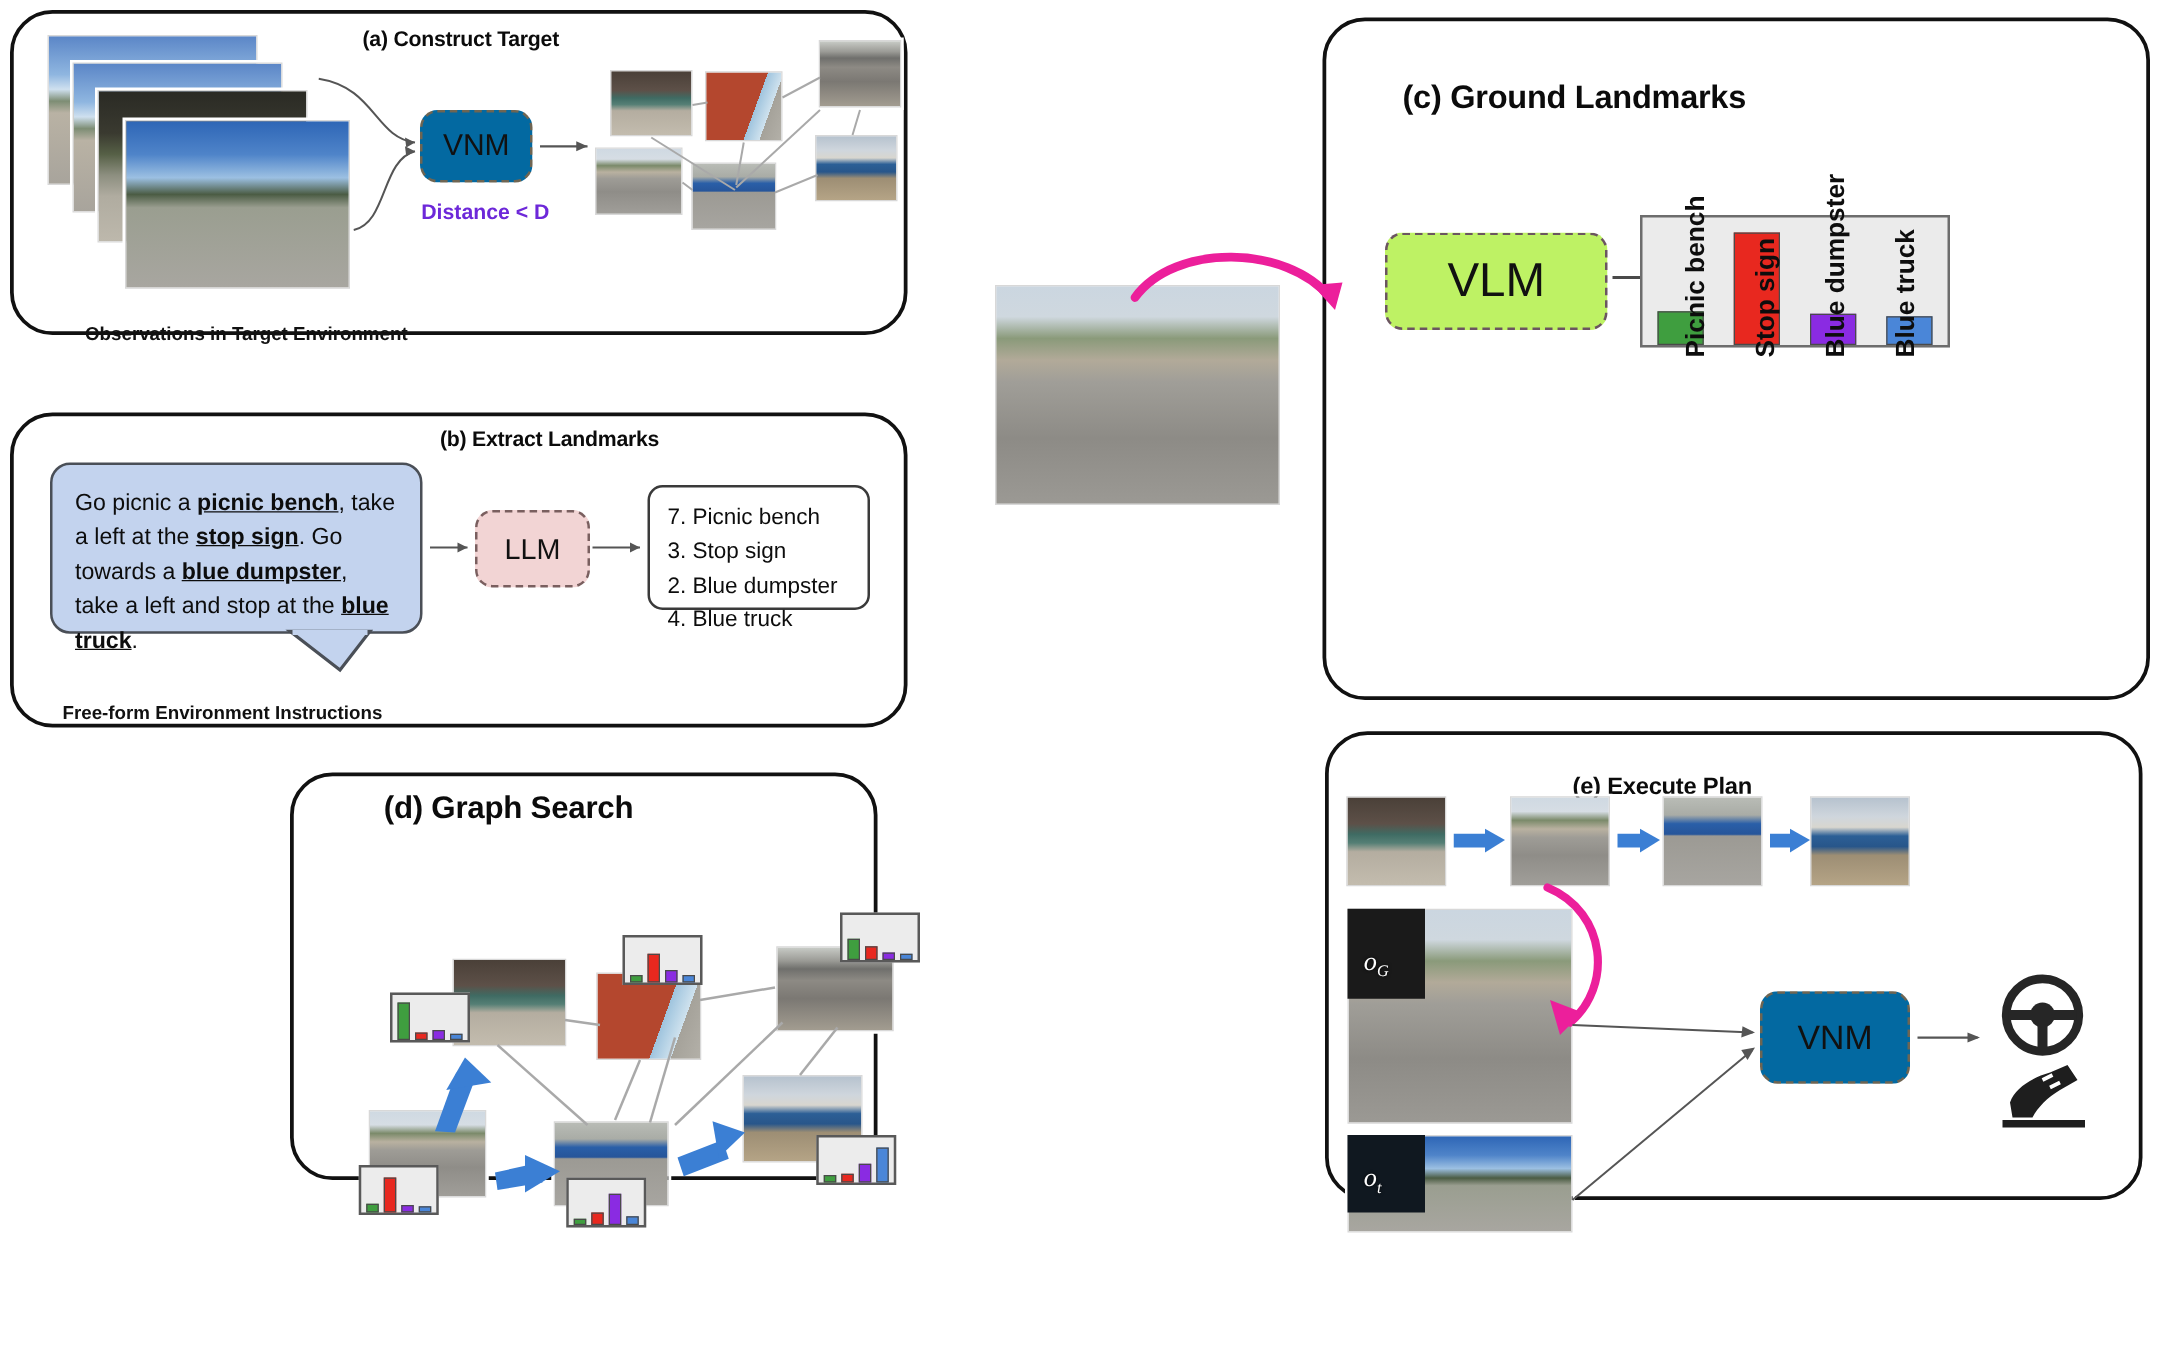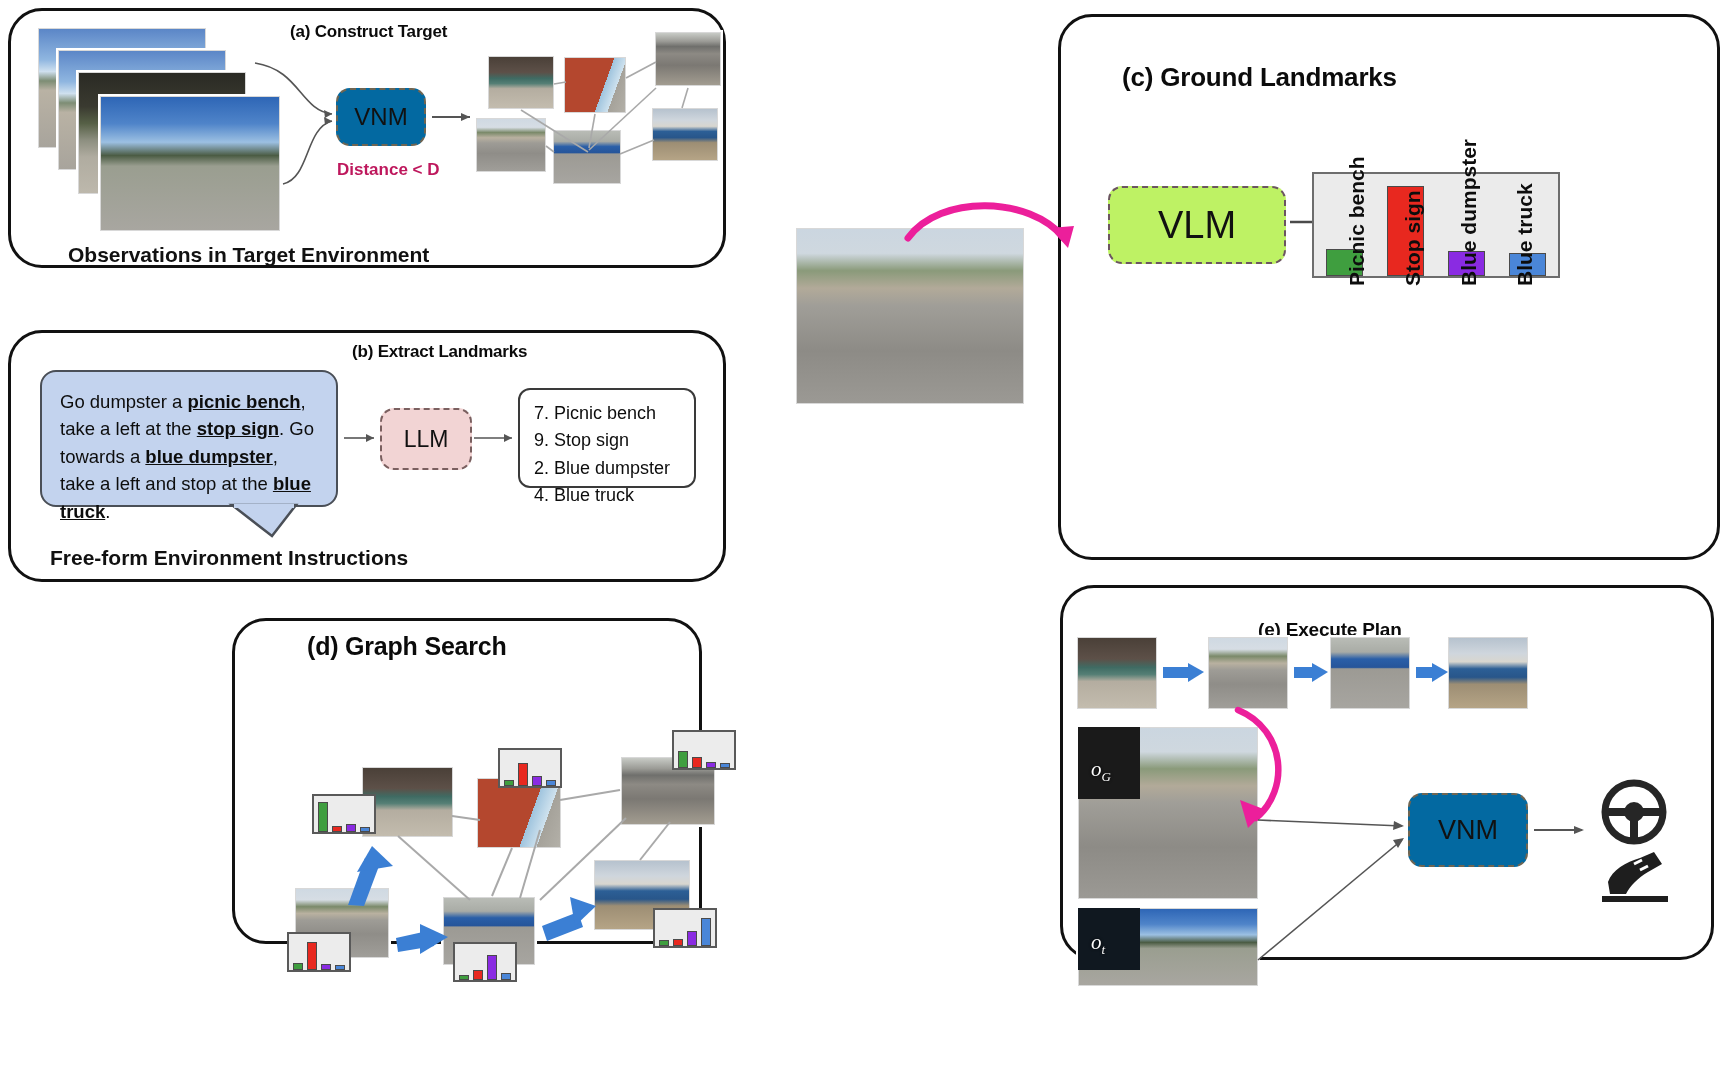--- a/index.html
+++ b/index.html
@@ -129,30 +129,31 @@
     border:2px solid #3a3a3a;
     border-radius:12px;
     background:#fff;
     padding:10px 14px;
     font-size:18px;
     line-height:1.52;
     color:#0d0d0d;
   }
   .caption {
     position:absolute;
-    font-size:21px;
+    font-size:15px;
     font-weight:bold;
     color:#111;
     white-space:nowrap;
+    margin-top:16px;
   }
   .sublabel {
     position:absolute;
     font-size:17px;
     font-weight:bold;
-    color:#be185d;
+    color:#6d28d9;
     white-space:nowrap;
   }
   .obs-label {
     position:absolute;
     color:#fff;
     font-style:italic;
     font-family:"Liberation Serif", serif;
     font-size:21px;
     text-shadow:0 0 3px #000;
   }
@@ -205,40 +206,40 @@
     <line x1="620" y1="154" x2="654" y2="140"></line>
     <line x1="688" y1="88" x2="682" y2="108"></line>
   </g>
 </svg>
 
 <div class="panel" style="left:8px; top:330px; width:718px; height:252px;">
 </div>
 <div class="panel-title" style="left:352px; top:342px; font-size:17px;">(b) Extract Landmarks</div>
 
 <div class="bubble" style="left:40px; top:370px; width:298px; height:137px;">
-  <span id="instr"><span>Go dumpster a </span><b>picnic bench</b><span>, take a left at the </span><b>stop sign</b><span>. Go towards a </span><b>blue dumpster</b><span>, take a left and stop at the </span><b>blue truck</b><span>.</span></span>
+  <span id="instr"><span>Go picnic a </span><b>picnic bench</b><span>, take a left at the </span><b>stop sign</b><span>. Go towards a </span><b>blue dumpster</b><span>, take a left and stop at the </span><b>blue truck</b><span>.</span></span>
 </div>
 <svg class="overlay" width="1727" height="1080">
   <polygon points="232,505 296,505 272,536" fill="#c3d3ee" stroke="#4a4f57" stroke-width="2.5"></polygon>
   <line x1="234" y1="506" x2="294" y2="506" stroke="#c3d3ee" stroke-width="4"></line>
 
   <line x1="344" y1="438" x2="374" y2="438" stroke="#555" stroke-width="1.6"></line>
   <polygon points="374,438 366,434 366,442" fill="#555"></polygon>
 
   <line x1="474" y1="438" x2="512" y2="438" stroke="#555" stroke-width="1.6"></line>
   <polygon points="512,438 504,434 504,442" fill="#555"></polygon>
 </svg>
 
 <div class="model-box llm-box" style="left:380px; top:408px; width:92px; height:62px; font-size:23px;">
   <span>LLM</span>
 </div>
 
 <div class="list-box" style="left:518px; top:388px; width:178px; height:100px;" id="landmarkList">
     <div>7. Picnic bench</div>
-    <div>9. Stop sign</div>
+    <div>3. Stop sign</div>
     <div>2. Blue dumpster</div>
     <div>4. Blue truck</div>
   </div>
 
 <div class="caption" style="left:50px; top:546px;">Free-form Environment Instructions</div>
 
 <div class="panel" style="left:1058px; top:14px; width:662px; height:546px;">
 </div>
 <div class="panel-title" style="left:1122px; top:62px; font-size:26px;">(c) Ground Landmarks</div>
 

